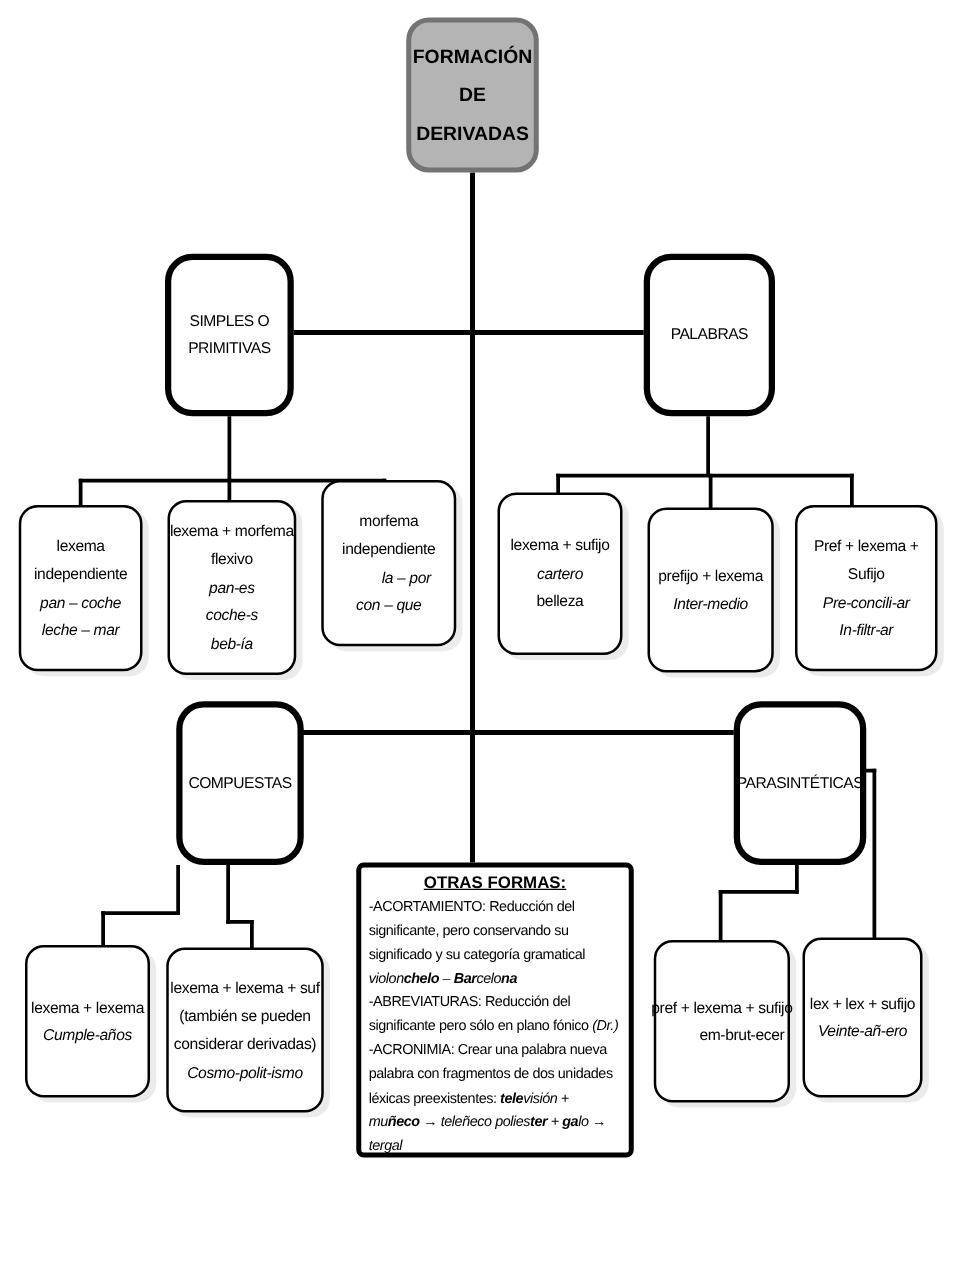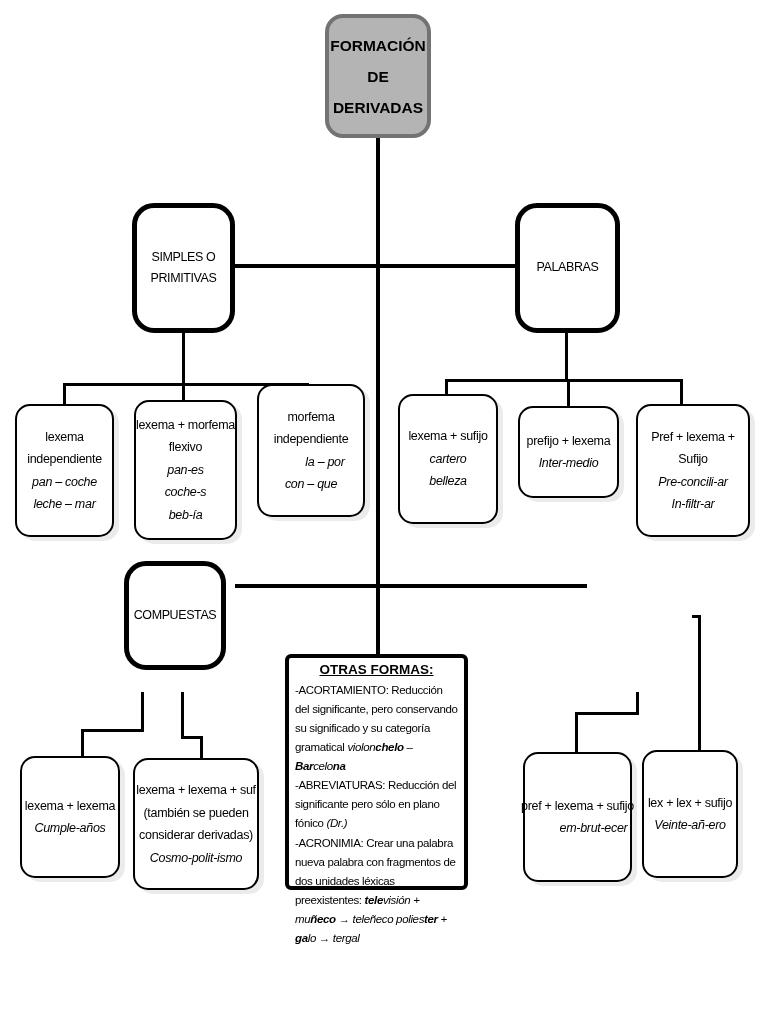--- a/index.html
+++ b/index.html
@@ -68,22 +68,25 @@
       <div class="ln"><span>DE</span></div>
       <div class="ln"><span>DERIVADAS</span></div>
     </div>
 
   <div class="box cat" style="left:132px;top:203px;width:103px;height:130px">
     <span>SIMPLES O PRIMITIVAS</span>
   </div>
   <div class="box cat" style="left:515px;top:203px;width:105px;height:130px">
     <span>PALABRAS</span>
   </div>
-  <div class="box cat" style="left:124px;top:561px;width:102px;height:109px">
+  <div class="box cat" style="left:141px;top:561px;width:102px;height:131px">
     <span>COMPUESTAS</span>
+  </div>
+  <div class="box cat" style="left:587px;top:561px;width:106px;height:131px">
+    <span class="ln">PARASINTÉTICAS</span>
   </div>
 
   <div class="box leaf" style="left:15px;top:404px;width:99px;height:133px">
       <div class="ln"><span>lexema</span></div>
       <div class="ln"><span>independiente</span></div>
       <div class="ln"><span style="font-style: italic;">pan – coche</span></div>
       <div class="ln"><span style="font-style: italic;">leche – mar</span></div>
     </div>
   <div class="box leaf" style="left:134px;top:400px;width:103px;height:140px">
       <div class="ln"><span>lexema + morfema</span></div>
@@ -95,23 +98,23 @@
   <div class="box leaf" style="left:257px;top:384px;width:108px;height:133px">
       <div class="ln"><span>morfema</span></div>
       <div class="ln"><span>independiente</span></div>
       <div class="ln"><span style="font-style: italic; margin-left: 28px;">la – por</span></div>
       <div class="ln"><span style="font-style: italic;">con – que</span></div>
     </div>
 
   <div class="box leaf" style="left:398px;top:394px;width:100px;height:130px">
       <div class="ln"><span>lexema + sufijo</span></div>
       <div class="ln"><span style="font-style: italic;">cartero</span></div>
-      <div class="ln"><span style="font-style: italic; text-align: right;">belleza</span></div>
+      <div class="ln"><span style=" text-align: right;">belleza</span></div>
     </div>
-  <div class="box leaf" style="left:518px;top:406px;width:101px;height:92px">
+  <div class="box leaf" style="left:518px;top:406px;width:101px;height:132px">
       <div class="ln"><span>prefijo + lexema</span></div>
       <div class="ln"><span style="font-style: italic;">Inter-medio</span></div>
     </div>
   <div class="box leaf" style="left:636px;top:404px;width:114px;height:133px">
       <div class="ln"><span>Pref + lexema +</span></div>
       <div class="ln"><span>Sufijo</span></div>
       <div class="ln"><span style="font-style: italic;">Pre-concili-ar</span></div>
       <div class="ln"><span style="font-style: italic;">In-filtr-ar</span></div>
     </div>
 
@@ -121,28 +124,28 @@
       <div class="ln"><span>considerar derivadas)</span></div>
       <div class="ln"><span style="font-style: italic;">Cosmo-polit-ismo</span></div>
     </div>
   <div class="box leaf" style="left:20px;top:756px;width:100px;height:122px">
       <div class="ln"><span>lexema + lexema</span></div>
       <div class="ln"><span style="font-style: italic;">Cumple-años</span></div>
     </div>
 
   <div class="box leaf" style="left:523px;top:752px;width:109px;height:130px">
       <div class="ln"><span>pref + lexema + sufijo</span></div>
-      <div class="ln"><span style="font-style: italic; margin-left: 32px;">em-brut-ecer</span></div>
+      <div class="ln"><span style=" margin-left: 32px;">em-brut-ecer</span></div>
     </div>
   <div class="box leaf" style="left:642px;top:750px;width:96px;height:128px">
       <div class="ln"><span>lex + lex + sufijo</span></div>
       <div class="ln"><span style="font-style: italic;">Veinte-añ-ero</span></div>
     </div>
 
-  <div class="otras" style="left:285px;top:654px;width:183px;height:236px">
+  <div class="otras" style="left:285px;top:690px;width:222px;height:236px">
     <span class="otras-title">OTRAS FORMAS:</span>
     <div>
         <div class="para"><span>-ACORTAMIENTO: Reducción del significante, pero conservando su significado y su categoría gramatical </span><span style="font-style: italic;">violon</span><span style="font-style: italic; font-weight: bold;">chelo</span><span style="font-style: italic;"> – </span><span style="font-style: italic; font-weight: bold;">Bar</span><span style="font-style: italic;">celo</span><span style="font-style: italic; font-weight: bold;">na</span></div>
         <div class="para"><span>-ABREVIATURAS: Reducción del  significante pero sólo en plano fónico </span><span style="font-style: italic;">(Dr.)</span></div>
         <div class="para"><span>-ACRONIMIA: Crear una palabra nueva palabra con fragmentos de dos unidades léxicas preexistentes: </span><span style="font-style: italic; font-weight: bold;">tele</span><span style="font-style: italic;">visión</span><span style="font-style: italic;"> + </span><span style="font-style: italic;">mu</span><span style="font-style: italic; font-weight: bold;">ñeco</span><span style="font-style: italic;"> → </span><span style="font-style: italic;">teleñeco </span><span style="font-style: italic;">polies</span><span style="font-style: italic; font-weight: bold;">ter</span><span style="font-style: italic;"> + </span><span style="font-style: italic; font-weight: bold;">ga</span><span style="font-style: italic;">lo</span><span style="font-style: italic;"> → </span><span style="font-style: italic;">tergal</span></div>
       </div>
   </div>
 
 </div>
 

